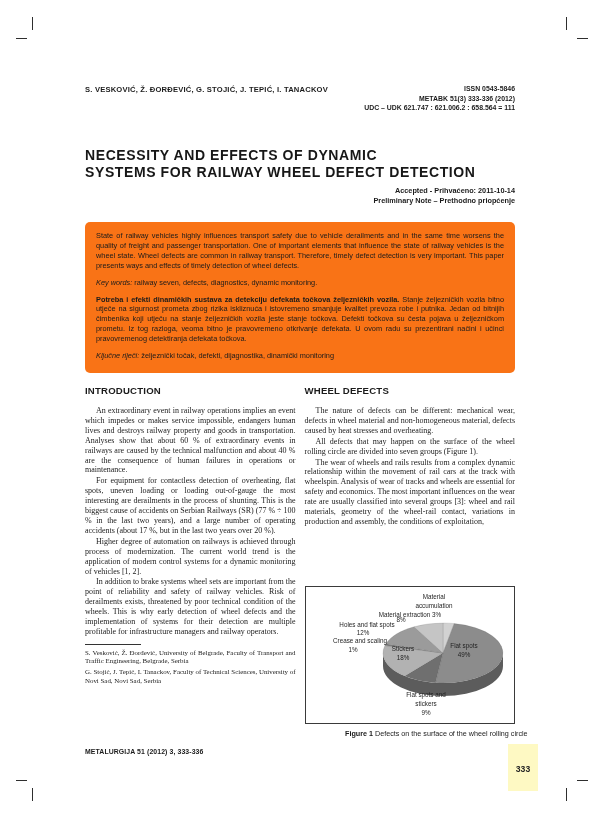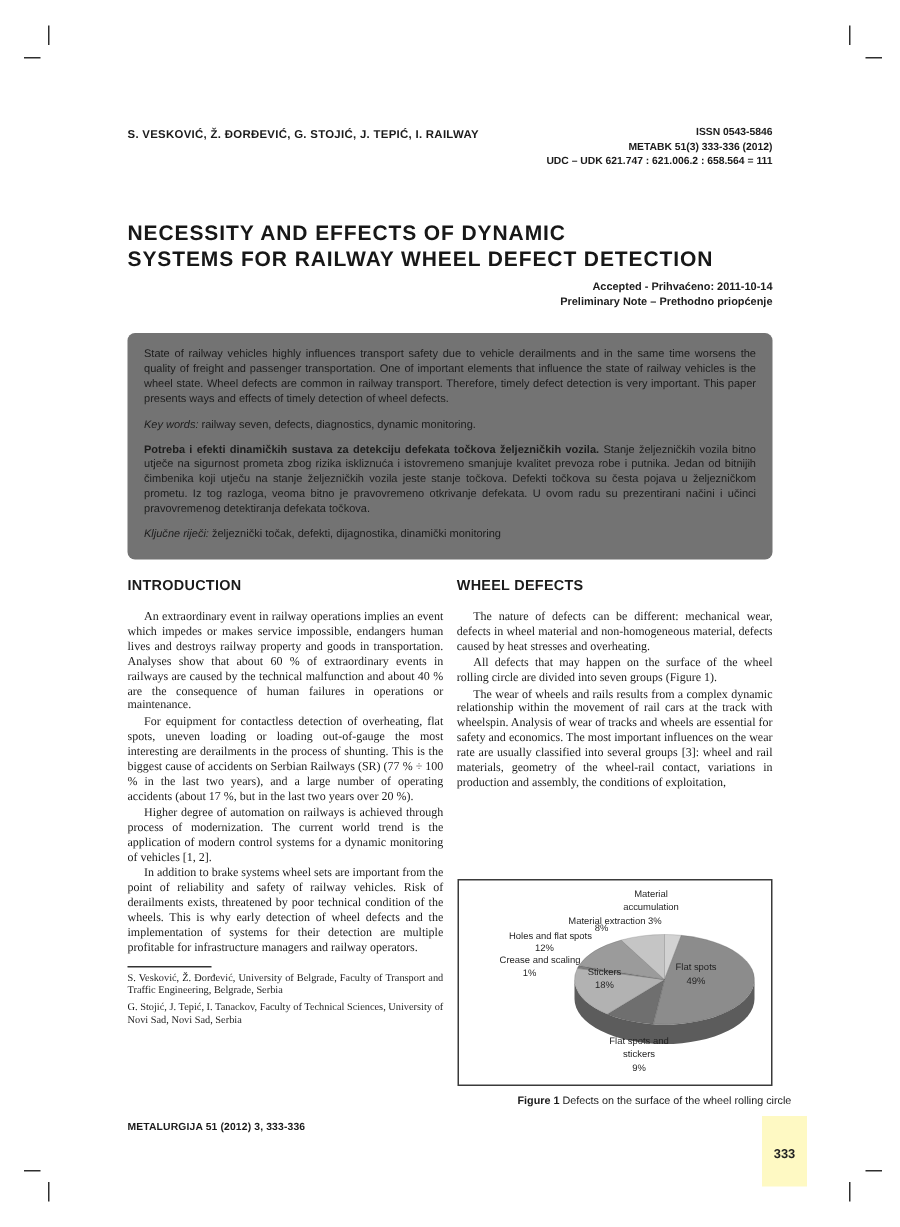--- a/index.html
+++ b/index.html
@@ -12,21 +12,21 @@
   
   .header{position:absolute;left:85px;top:84px;width:430px;display:flex;justify-content:space-between;}
   .authors{font-size:7.6px;font-weight:bold;letter-spacing:.2px;white-space:nowrap;padding-top:1px;}
   .issn{font-size:6.9px;font-weight:bold;text-align:right;line-height:9.6px;}
   
   .title{position:absolute;left:85px;top:147px;width:430px;font-size:14px;font-weight:bold;line-height:16.5px;letter-spacing:.6px;color:#171717;}
   .meta{position:absolute;left:85px;top:186px;width:430px;text-align:right;font-size:7.3px;font-weight:bold;line-height:9.8px;}
   
   .abstract{
     position:absolute;left:85px;top:222px;width:430px;height:151px;box-sizing:border-box;
-    background:#737373;border-radius:5px;padding:9px 11px 0 11px;
+    background:#f97316;border-radius:5px;padding:9px 11px 0 11px;
     font-size:7.35px;line-height:9.9px;text-align:justify;overflow:hidden;
   }
   .abstract p{margin:0 0 7px 0;}
   .kw-label{font-style:italic;}
   .hr-lead{font-weight:bold;}
   
   .columns{position:absolute;left:85px;top:385px;width:430px;display:flex;gap:9px;}
   .col{width:211px;}
   .col h2{font-size:9.6px;font-weight:bold;margin:0 0 10px 0;letter-spacing:.2px;font-family:"Liberation Sans",sans-serif;}
   .col p{
@@ -56,21 +56,21 @@
   <div class="crop" style="left:32px;top:17px;width:1px;height:13px;"></div>
   <div class="crop" style="left:16px;top:38px;width:11px;height:1px;"></div>
   <div class="crop" style="left:566px;top:17px;width:1px;height:13px;"></div>
   <div class="crop" style="left:577px;top:38px;width:11px;height:1px;"></div>
   <div class="crop" style="left:16px;top:780px;width:11px;height:1px;"></div>
   <div class="crop" style="left:32px;top:788px;width:1px;height:13px;"></div>
   <div class="crop" style="left:577px;top:780px;width:11px;height:1px;"></div>
   <div class="crop" style="left:566px;top:788px;width:1px;height:13px;"></div>
 
   <div class="header">
-    <div class="authors">S. VESKOVIĆ, Ž. ĐORĐEVIĆ, G. STOJIĆ, J. TEPIĆ, I. RAILWAY</div>
+    <div class="authors">S. VESKOVIĆ, Ž. ĐORĐEVIĆ, G. STOJIĆ, J. TEPIĆ, I. TANACKOV</div>
     <div class="issn">
       <div>ISSN 0543-5846</div>
       <div>METABK 51(3) 333-336 (2012)</div>
       <div>UDC – UDK 621.747 : 621.006.2 : 658.564 = 111</div>
     </div>
   </div>
 
   <div class="title">
     <div>NECESSITY AND EFFECTS OF DYNAMIC</div>
     <div>SYSTEMS FOR RAILWAY WHEEL DEFECT DETECTION</div>

